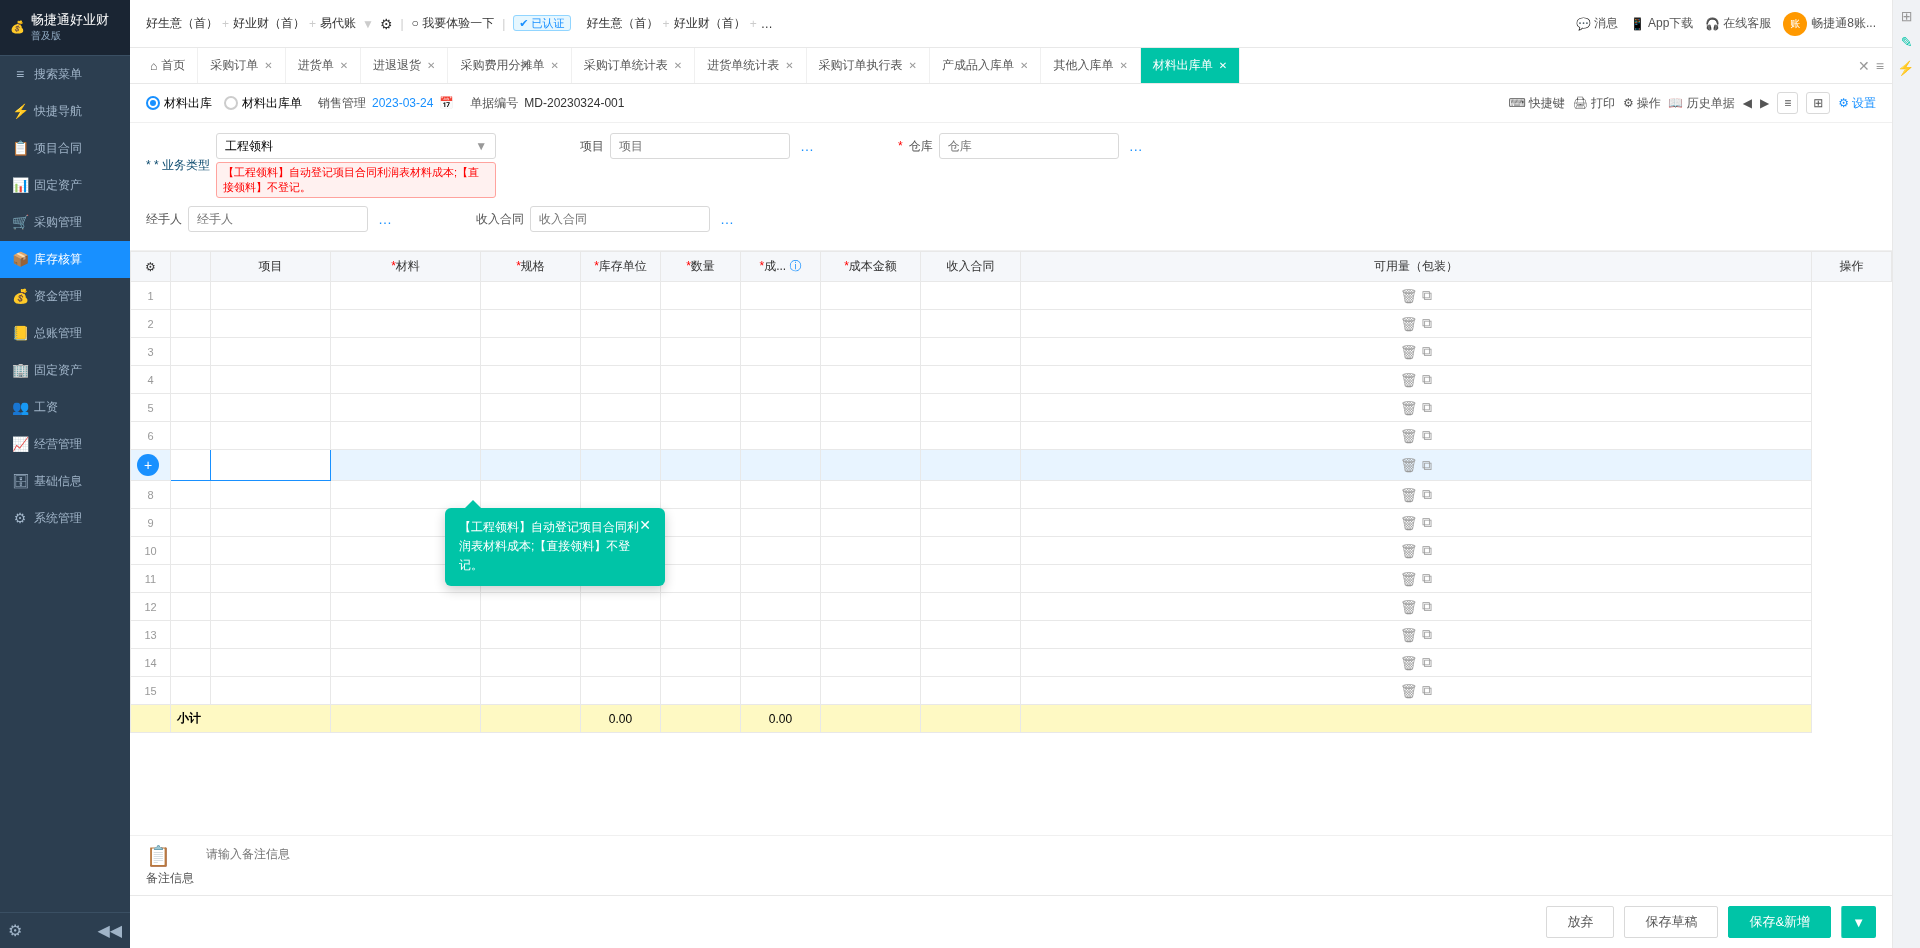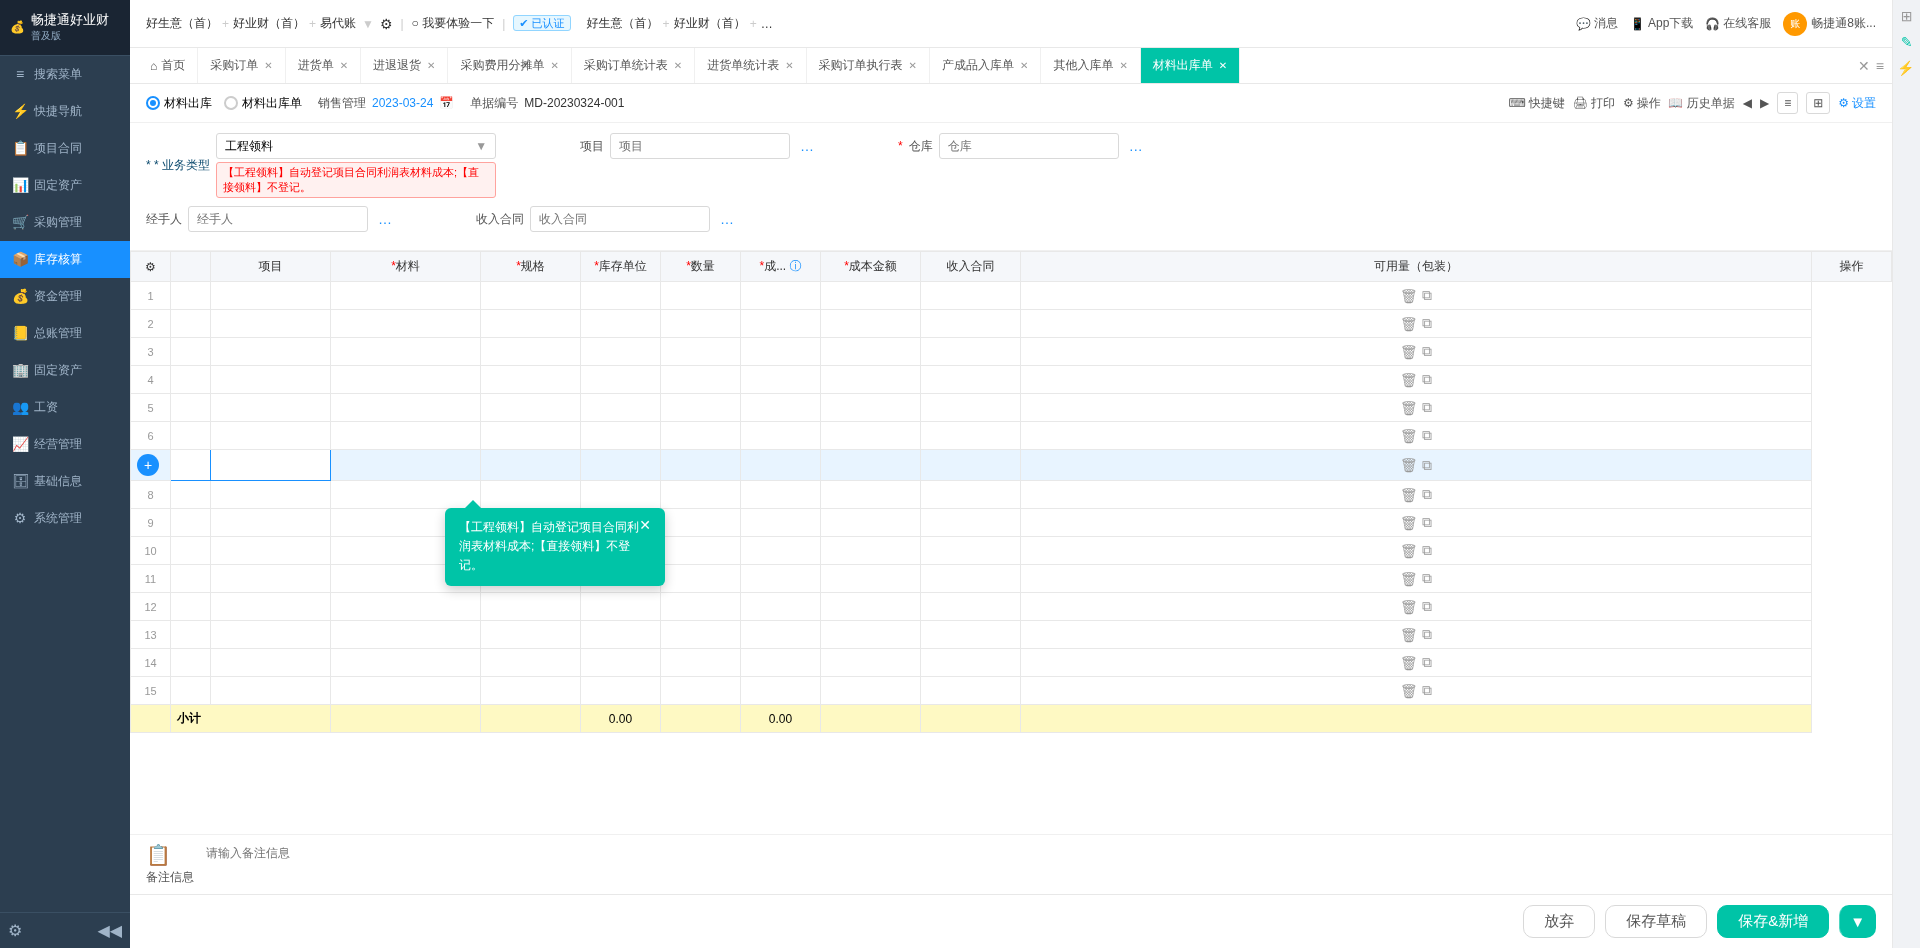--- a/index.html
+++ b/index.html
@@ -87,21 +87,21 @@
 
     
     .page-footer { padding: 8px 16px; background: #fff; border-top: 1px solid #f0f0f0; }
     .notes-area { display: flex; align-items: flex-start; gap: 10px; }
     .notes-icon { color: #00c4a7; font-size: 20px; }
     .notes-label { color: #555; font-size: 12px; margin-top: 2px; }
     .notes-input { flex: 1; border: none; outline: none; font-size: 12px; color: #999; resize: none; padding: 2px; }
 
     
     .bottom-bar { padding: 10px 16px; background: #fff; border-top: 1px solid #e8e8e8; display: flex; justify-content: flex-end; gap: 10px; }
-    .btn { padding: 6px 20px; border-radius: 10px; cursor: pointer; font-size: 15px; border: 1px solid #d9d9d9; background: #fff; color: #555; }
+    .btn { padding: 6px 20px; border-radius: 2px; cursor: pointer; font-size: 13px; border: 1px solid #d9d9d9; background: #fff; color: #555; }
     .btn-primary { background: #00c4a7; border-color: #00c4a7; color: #fff; }
     .btn-dropdown { padding: 6px 10px; background: #00c4a7; border-color: #00c4a7; color: #fff; border-left: 1px solid rgba(255,255,255,0.3); }
 
     
     .right-panel { width: 28px; background: #f0f2f5; border-left: 1px solid #e8e8e8; display: flex; flex-direction: column; align-items: center; padding: 4px 0; gap: 2px; }
     .right-panel-icon { width: 24px; height: 24px; display: flex; align-items: center; justify-content: center; cursor: pointer; color: #999; font-size: 14px; border-radius: 3px; }
     .right-panel-icon.active { color: #00c4a7; }
 
     
     ::-webkit-scrollbar { width: 6px; height: 6px; }

